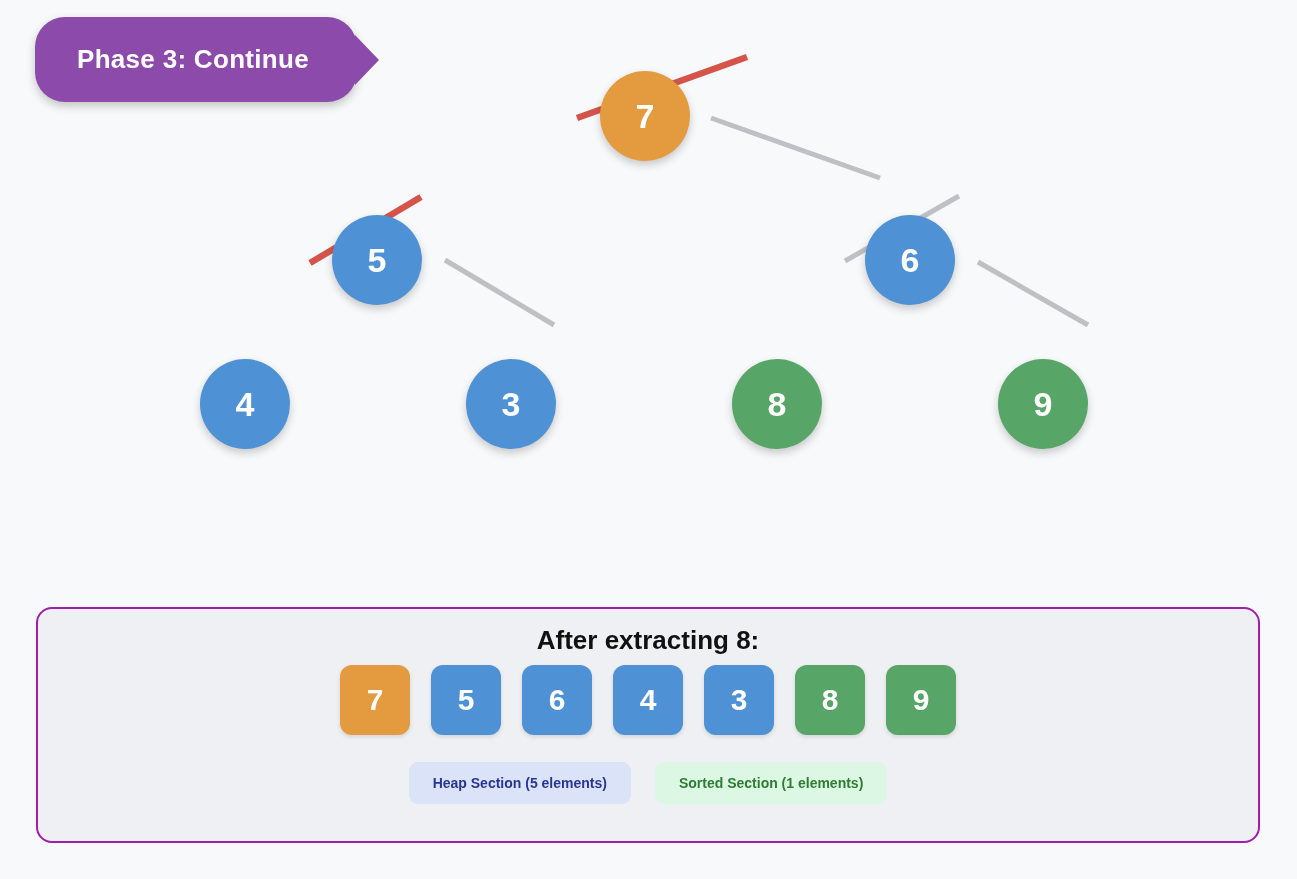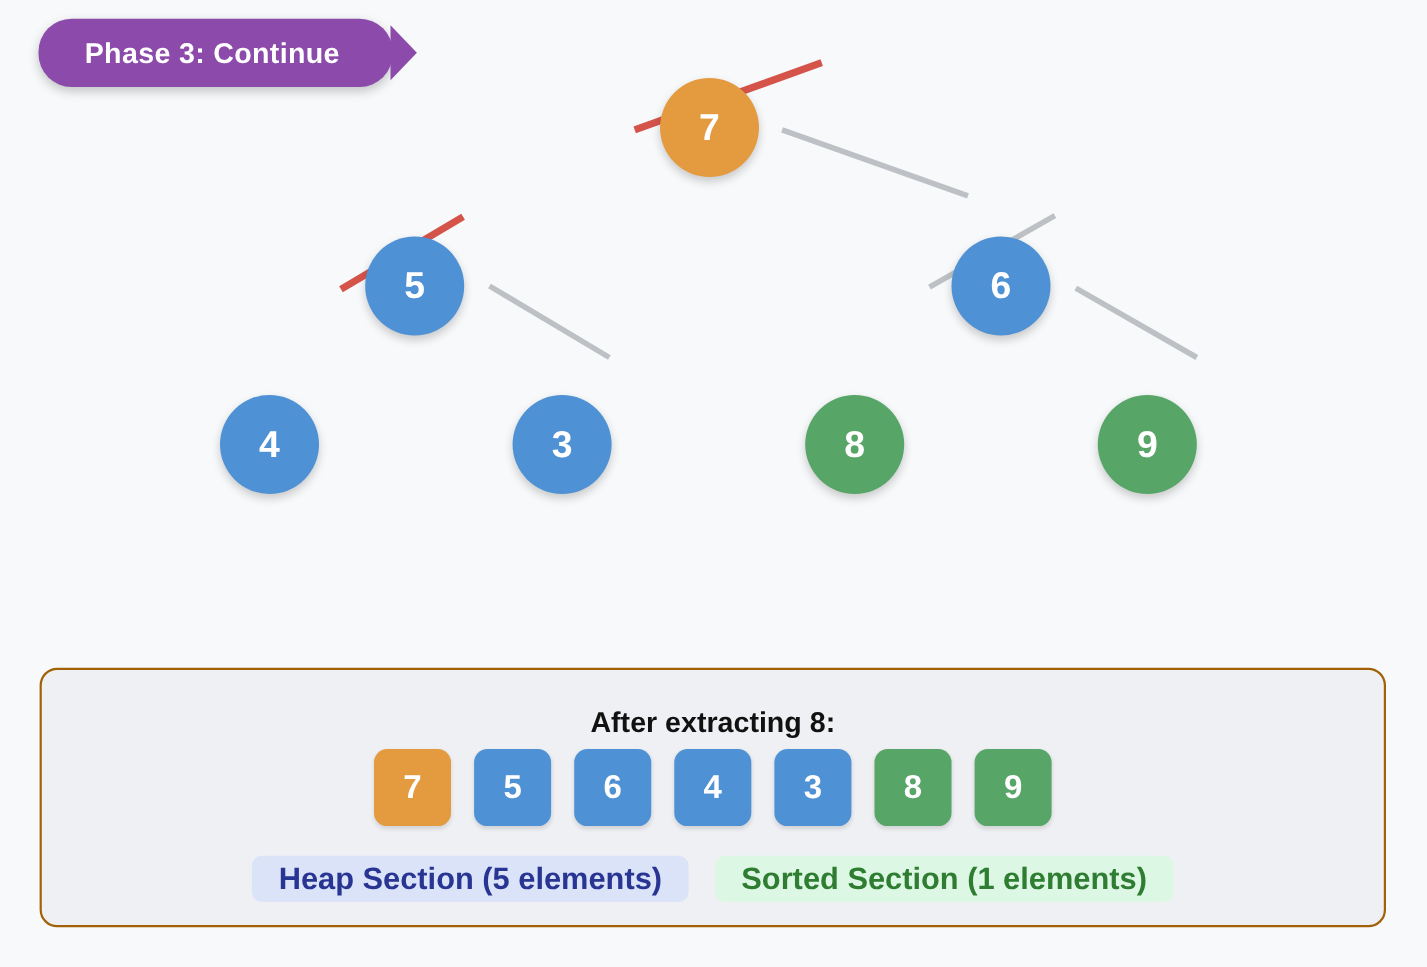--- a/index.html
+++ b/index.html
@@ -7,21 +7,21 @@
     width: 1297px; height: 879px;
     background: #f8f9fa;
     font-family: "Liberation Sans", sans-serif;
     position: relative;
     overflow: hidden;
   }
 
   
   .banner {
     position: absolute; left: 35px; top: 17px;
-    width: 322px; height: 62px;
+    width: 322px; height: 85px;
     background: #8c4bab;
     border-radius: 30px;
     box-shadow: 0 4px 10px rgba(0,0,0,0.22);
     display: flex; align-items: center;
     padding-left: 42px; box-sizing: border-box;
     color: #ffffff; font-size: 26px; font-weight: bold;
     letter-spacing: 0.3px;
     z-index: 3;
   }
   .banner-arrow {
@@ -47,44 +47,44 @@
   }
   [data-color="orange"] { background: #e49a3e; }
   [data-color="blue"]   { background: #4f91d5; }
   [data-color="green"]  { background: #57a567; }
 
   
   .panel {
     position: absolute; left: 36px; top: 607px;
     width: 1224px; height: 236px;
     background: #eef0f3;
-    border: 2px solid #a16207;
+    border: 2px solid #a21caf;
     border-radius: 16px;
     box-sizing: border-box;
     display: flex; flex-direction: column; align-items: center;
-    padding-top: 32px;
+    padding-top: 16px;
   }
   .panel-title {
     font-size: 26px; font-weight: bold; color: #111111;
     margin-bottom: 9px;
   }
   .cells { display: flex; gap: 21px; margin-bottom: 27px; }
   .cell {
     width: 70px; height: 70px;
     border-radius: 12px;
     display: flex; align-items: center; justify-content: center;
     color: #ffffff; font-size: 30px; font-weight: bold;
     box-shadow: 0 2px 4px rgba(0,0,0,0.12);
   }
   .legend { display: flex; gap: 24px; }
   .pill {
     height: 42px; line-height: 42px;
     padding: 0 24px;
     border-radius: 9px;
-    font-size: 28px; font-weight: bold;
+    font-size: 14px; font-weight: bold;
     white-space: nowrap;
   }
   .pill.heap   { background: #dbe3f9; color: #283593; }
   .pill.sorted { background: #dcf7e3; color: #2e7d32; }
 </style>
 </head>
 <body>
 
 <div class="banner">
   <span>Phase 3: Continue</span>

